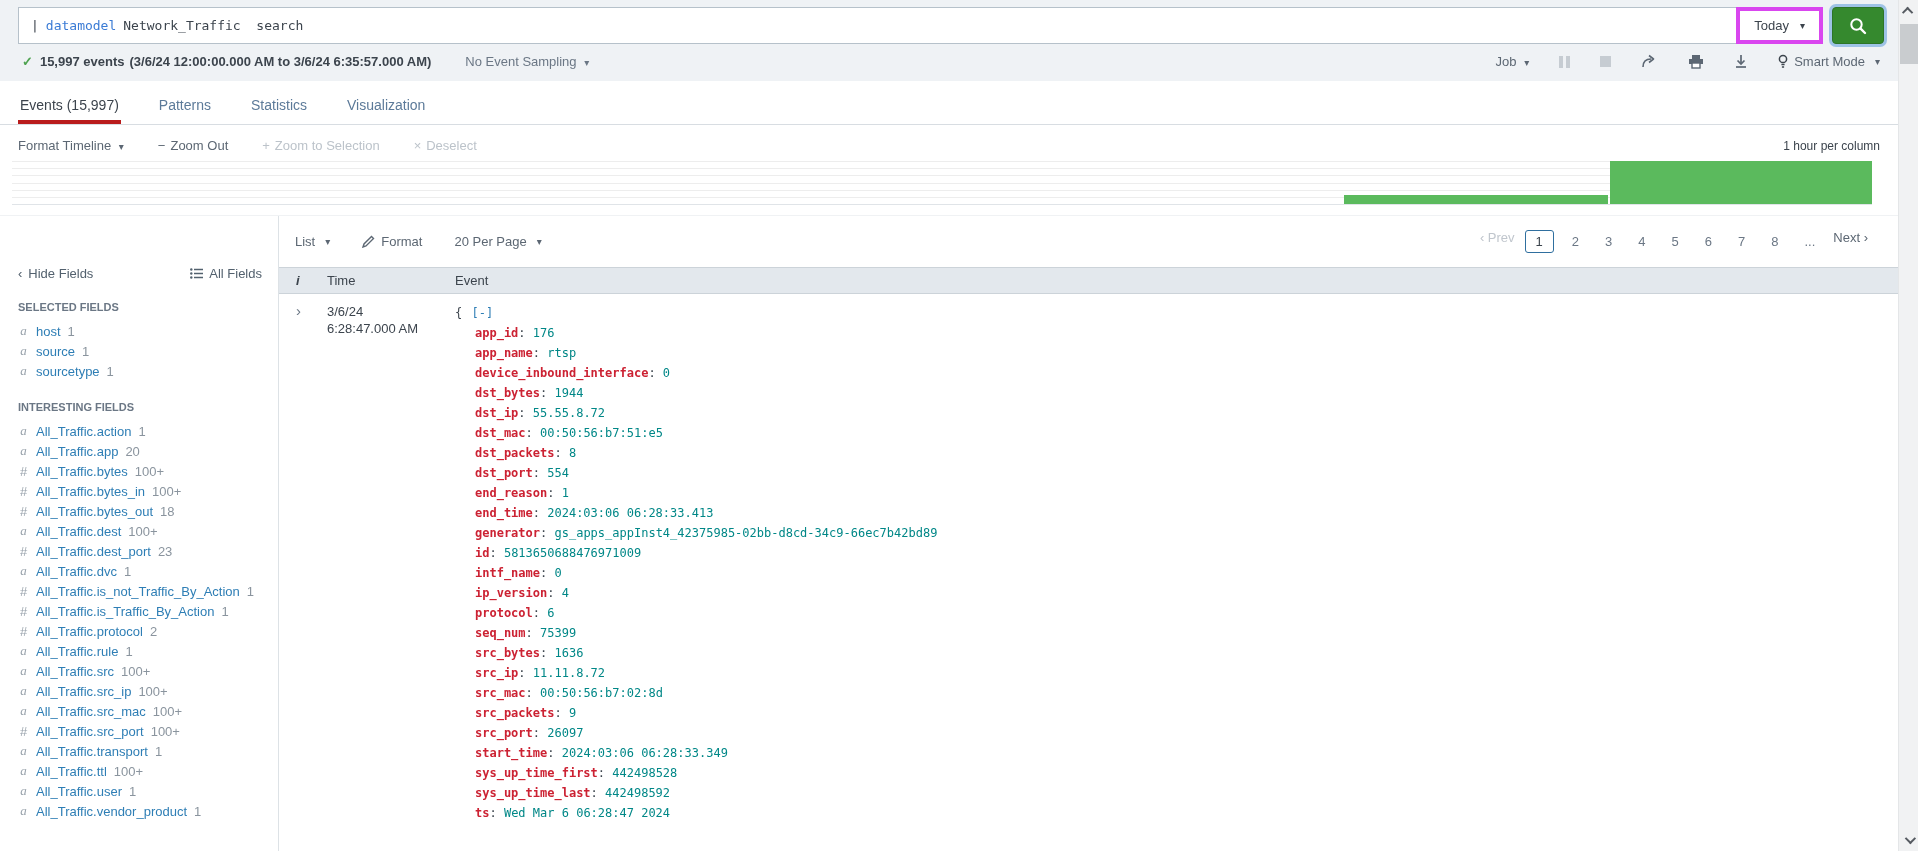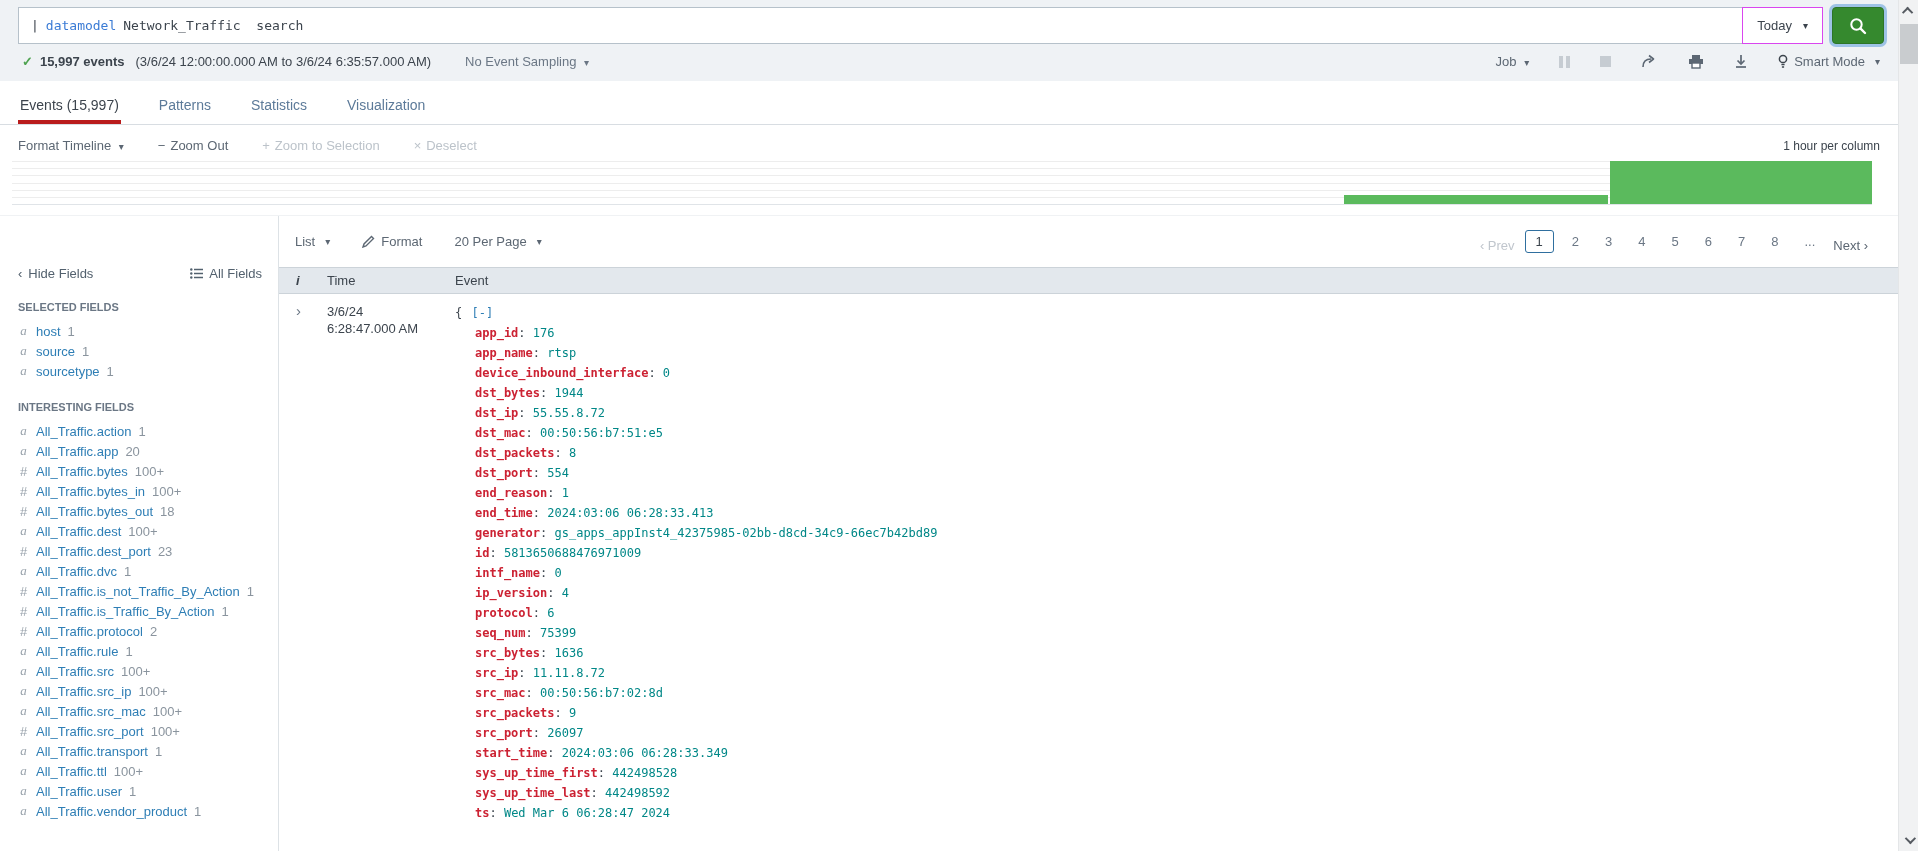--- a/index.html
+++ b/index.html
@@ -16,32 +16,32 @@
   .search-group { display:flex; align-items:stretch; height:37px; }
   .search-input {
     flex:1; background:#fff; border:1px solid #b6c1ca; border-right:none;
     display:flex; align-items:center; padding:0 12px;
     font-family:"DejaVu Sans Mono","Liberation Mono",monospace; font-size:13px;
   }
   .q-pipe { color:#3c444d; white-space:pre; }
   .q-cmd  { color:#3a7bd5; white-space:pre; margin-left:7px; }
   .q-rest { color:#3c444d; white-space:pre; margin-left:7px; }
   .time-picker {
-    background:#fff; border:1px solid #d946ef; display:flex; align-items:center;
+    background:#fff; border:4px solid #d946ef; display:flex; align-items:center;
     gap:7px; padding:0 14px; cursor:pointer; color:#3c444d;
   }
   .search-btn {
     width:52px; margin-left:9px; background:#35892e; border:1px solid #2d7527;
     border-radius:4px; display:flex; align-items:center; justify-content:center;
     box-shadow:0 0 0 3px rgba(91,157,217,.55); cursor:pointer;
   }
   .status-row { display:flex; align-items:center; padding:10px 4px 12px 4px; }
   .check { color:#4fa351; font-weight:bold; margin-right:7px; }
   .evt-count { font-weight:bold; }
-  .evt-span { margin-left:11px; }
+  .evt-span { margin-left:5px;font-weight:bold; }
   .sampling { margin-left:34px; color:#6b7785; cursor:pointer; }
   .job-group { margin-left:auto; display:flex; align-items:center; gap:30px; color:#5c6773; }
   .job-link { cursor:pointer; }
   .icon-dim { color:#c6ccd2; display:flex; gap:3px; }
   .pause-bar { display:inline-block; width:4px; height:12px; background:#c6ccd2; }
   .stop-sq { display:inline-block; width:11px; height:11px; background:#c6ccd2; }
   .caret { font-size:10px; color:inherit; margin-left:4px; }
   .smart { display:flex; align-items:center; gap:6px; cursor:pointer; }
 
   
@@ -68,21 +68,21 @@
   .field-row { display:flex; align-items:center; height:20px; gap:7px; cursor:pointer; }
   .ftype { color:#98a2ab; width:11px; text-align:center; }
   .ftype.it { font-style:italic; font-family:"Liberation Serif",serif; }
   .fname { color:#2e7eb5; text-decoration:none; }
   .fcount { color:#8a949e; }
 
   .main { flex:1; display:flex; flex-direction:column; overflow:hidden; }
   .results-toolbar { display:flex; align-items:center; padding:14px 30px 14px 16px; color:#5c6773; }
   .rt-left { display:flex; align-items:center; gap:32px; }
   .rt-item { cursor:pointer; display:flex; align-items:center; gap:6px; }
-  .pagination { margin-left:auto; display:flex; align-items:flex-end; gap:10px; color:#6b7785; }
+  .pagination { margin-left:auto; display:flex; align-items:flex-start; gap:10px; color:#6b7785; }
   .page-prev { color:#c0c6cd; }
   .page-num { padding:4px 8px; cursor:pointer; }
   .page-current { border:1px solid #2f6f9f; border-radius:3px; padding:3px 10px; color:#3c444d; }
   .page-next { color:#5c6773; cursor:pointer; }
 
   
   .table-header { display:flex; align-items:center; background:#e3e8ed; border-top:1px solid #ccd3d9; border-bottom:1px solid #ccd3d9; height:27px; }
   .col-i { width:48px; padding-left:17px; font-weight:bold; font-style:italic; }
   .col-time { width:128px; }
   .col-event { flex:1; }

